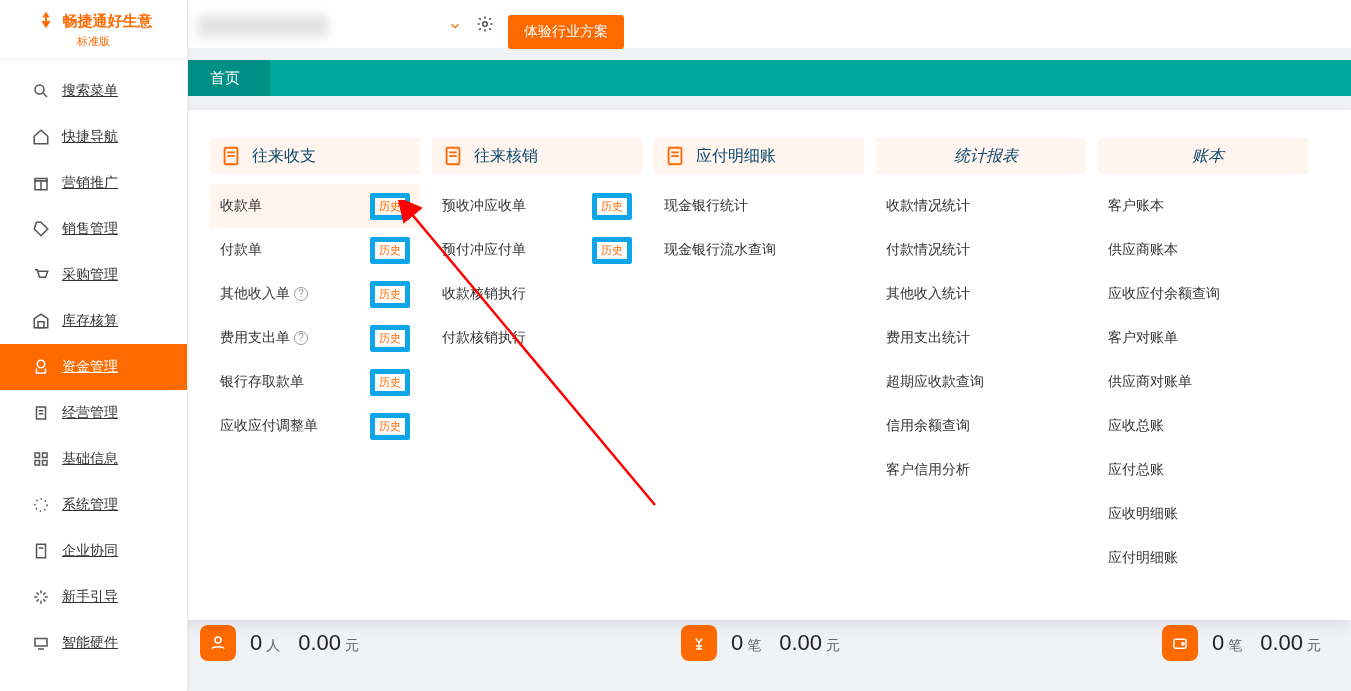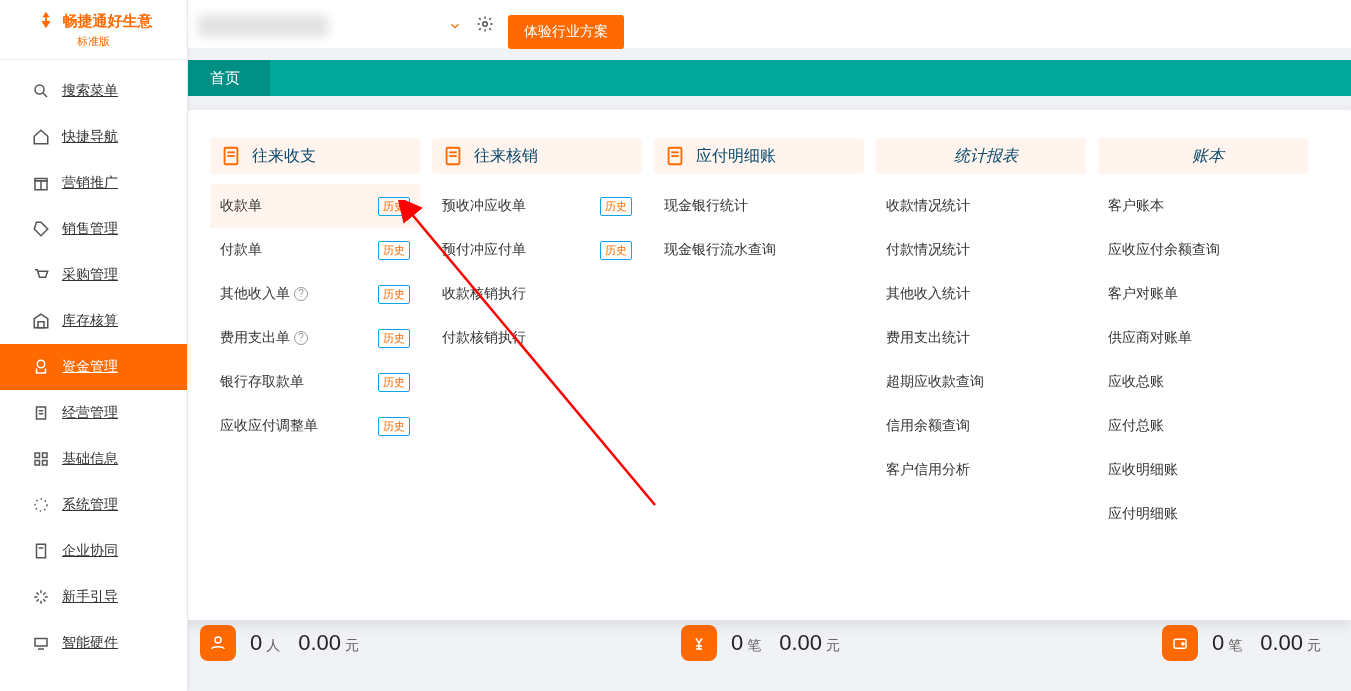--- a/index.html
+++ b/index.html
@@ -33,21 +33,21 @@
     .mega-cols { display: flex; gap: 12px; }
     .mega-col { width: 210px; }
     .col-head { height: 36px; display: flex; align-items: center; gap: 10px; padding-left: 10px; color: #0c4a6e; font-size: 16px; font-weight: 500; border-radius: 3px; margin-bottom: 10px; }
     .col-head.with-icon { background: #fff5ee; }
     .col-head.no-icon { background: #fff5ee; justify-content: center; font-style: italic; }
     .head-icon { width: 22px; height: 22px; }
     .col-item { height: 44px; display: flex; align-items: center; justify-content: space-between; padding: 0 10px; color: #333; cursor: pointer; }
     .col-item.selected { background: #fff5ee; }
     .item-label { display: flex; align-items: center; gap: 4px; }
     .q-circle { display: inline-flex; width: 14px; height: 14px; border: 1px solid #999; border-radius: 50%; font-size: 10px; align-items: center; justify-content: center; color: #999; line-height: 1; }
-    .hist-tag { border: 1px solid #0ea5e9; color: #ff6a00; font-size: 11px; padding: 1px 4px; border-radius: 2px; }
+    .hist-tag { border: 5px solid #0ea5e9; color: #ff6a00; font-size: 11px; padding: 1px 4px; border-radius: 2px; }
 
     .right-widgets { position: absolute; right: 0; top: 180px; width: 72px; z-index: 2; }
     .widget-item { display: flex; flex-direction: column; align-items: center; color: #444; font-size: 12px; margin-bottom: 20px; }
     .widget-icon-box { width: 40px; height: 40px; border-radius: 10px; display: flex; align-items: center; justify-content: center; margin-bottom: 4px; background: transparent; }
     .widget-icon-box.orange { background: #ff6a00; color: #fff; }
     .widget-icon-box.orange svg { color: #fff; }
     .widget-link { color: #555; font-size: 13px; margin-top: 14px; cursor: pointer; text-align: right; padding-right: 6px; }
 
     .bottom-row { position: absolute; left: 200px; bottom: 30px; right: 30px; display: flex; justify-content: space-between; z-index: 1; }
     .stat-card { display: flex; align-items: center; gap: 14px; }
@@ -333,20 +333,23 @@
         </div>
       </div>
       <div class="mega-col">
         <div class="col-head no-icon">
           <span>账本</span>
         </div>
         <div class="col-item">
           <span class="item-label">客户账本</span>
         </div>
         <div class="col-item">
+          <span class="item-label">供应商账本</span>
+        </div>
+        <div class="col-item">
           <span class="item-label">应收应付余额查询</span>
         </div>
         <div class="col-item">
           <span class="item-label">客户对账单</span>
         </div>
         <div class="col-item">
           <span class="item-label">供应商对账单</span>
         </div>
         <div class="col-item">
           <span class="item-label">应收总账</span>

